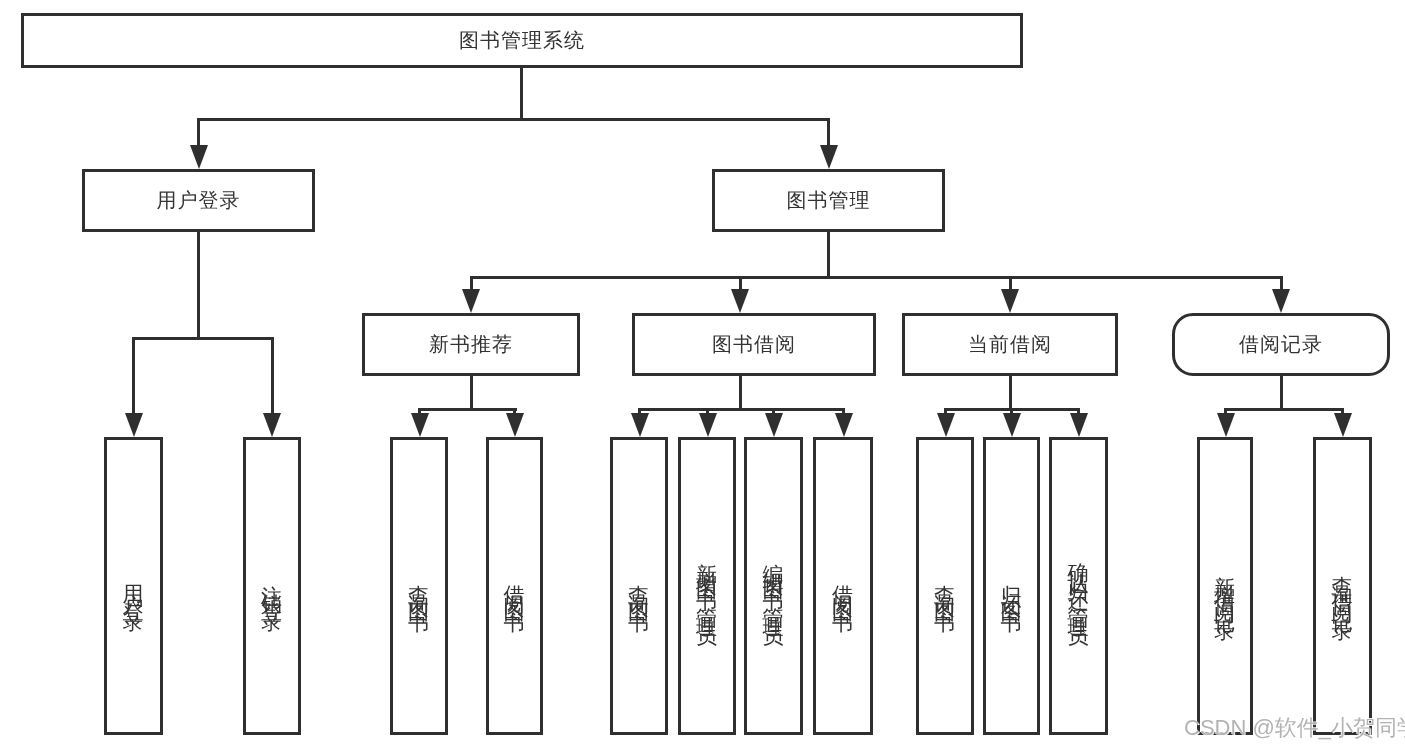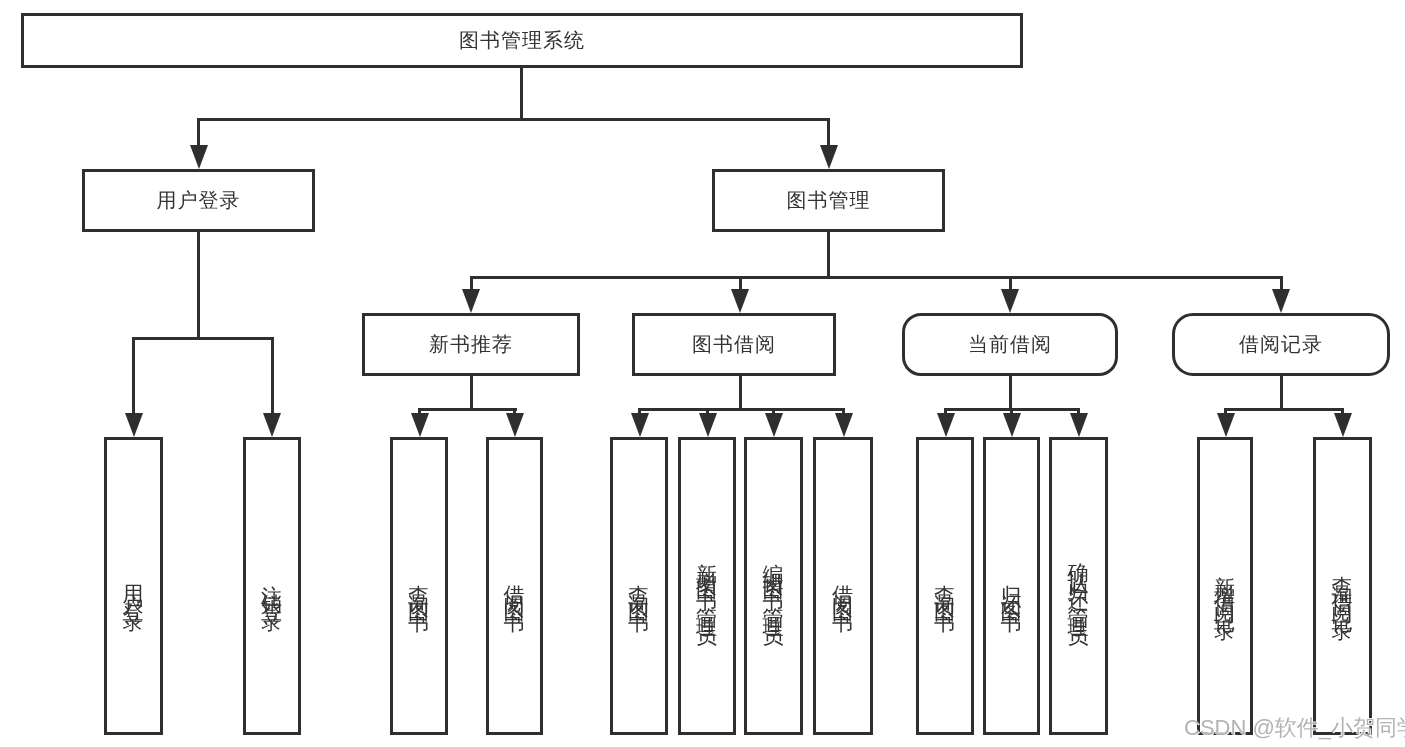--- a/index.html
+++ b/index.html
@@ -54,22 +54,22 @@
 <body>
 
 <div id="canvas">
 
   <div class="box hbox" style="left:21px; top:13px; width:1002px; height:55px;">图书管理系统</div>
 
   <div class="box hbox" style="left:82px; top:169px; width:233px; height:63px;">用户登录</div>
   <div class="box hbox" style="left:362px; top:313px; width:218px; height:63px;">新书推荐</div>
 
   <div class="box hbox" style="left:712px; top:169px; width:233px; height:63px;">图书管理</div>
-  <div class="box hbox" style="left:632px; top:313px; width:204px; height:63px;">图书借阅</div>
-  <div class="box hbox" style="left:902px; top:313px; width:216px; height:63px;border-radius:19px;">当前借阅</div>
+  <div class="box hbox" style="left:632px; top:313px; width:244px; height:63px;">图书借阅</div>
+  <div class="box hbox" style="left:902px; top:313px; width:216px; height:63px;">当前借阅</div>
   <div class="box hbox" style="left:1172px; top:313px; width:218px; height:63px;border-radius:21px;">借阅记录</div>
 
   <div class="box vbox" style="left:104px; top:437px; width:59px; height:298px;">用户登录</div>
   <div class="box vbox" style="left:243px; top:437px; width:58px; height:298px;">注销登录</div>
 
   <div class="box vbox" style="left:390px; top:437px; width:58px; height:298px;">查询图书</div>
   <div class="box vbox" style="left:486px; top:437px; width:57px; height:298px;">借阅图书</div>
 
   <div class="box vbox" style="left:610px; top:437px; width:58px; height:298px;">查询图书</div>
   <div class="box vbox" style="left:678px; top:437px; width:58px; height:298px;">新增图书（管理员）</div>

